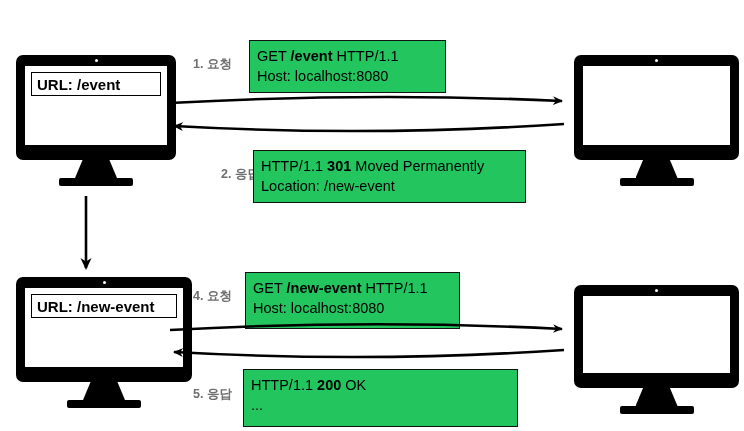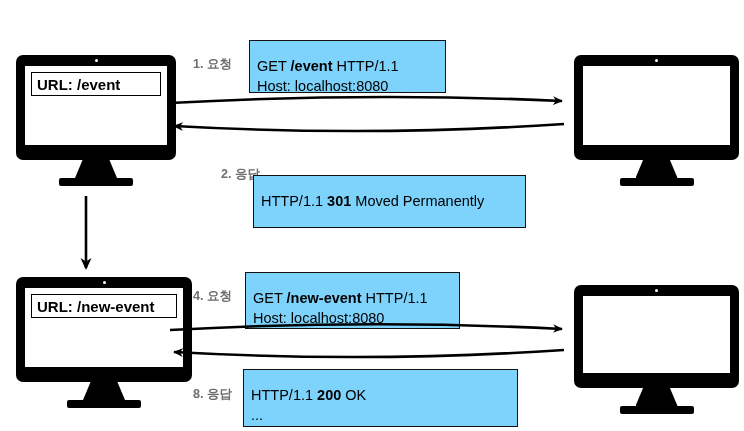--- a/index.html
+++ b/index.html
@@ -95,24 +95,24 @@
   .url-bar-text {
     font-size: 15px;
     font-weight: bold;
     white-space: nowrap;
     color: #000000;
   }
 
   
   .msg-box {
     position: absolute;
-    background: #7dd3fc;
+    background: #22c55e;
     border: 1.6px solid #111111;
     box-sizing: border-box;
-    padding: 15px 7px 4px 7px;
+    padding: 5px 7px 4px 7px;
   }
   .msg-line {
     font-size: 14.5px;
     line-height: 20px;
     white-space: nowrap;
     color: #000000;
   }
   .msg-line b { font-weight: bold; }
 
   
@@ -168,24 +168,25 @@
 
   <div class="msg-box" style="left:249px; top:40px; width:197px; height:53px;">
     <div class="msg-line">
       <span>GET </span><b>/event</b><span> HTTP/1.1</span>
     </div>
     <div class="msg-line">Host: localhost:8080</div>
   </div>
 
   <div class="step-label" style="left:193px; top:166px;margin-left:28px;">2. 응답</div>
 
-  <div class="msg-box" style="left:253px; top:150px; width:273px; height:53px;margin-top:25px;">
+  <div class="msg-box" style="left:253px; top:150px; width:273px; height:53px;">
     <div class="msg-line">
       <span>HTTP/1.1 </span><b>301</b><span> Moved Permanently</span>
     </div>
+    <div class="msg-line strong-all">Location: /new-event</div>
   </div>
 
 
   <div class="monitor" style="left:8px; top:277px; width:176px;">
     <div class="monitor-bezel" style="height:105px;">
       <div class="monitor-camera"></div>
       <div class="monitor-screen">
         <div class="url-bar">
           <span class="url-bar-text">URL: /new-event</span>
         </div>
@@ -208,21 +209,21 @@
 
   <div class="step-label" style="left:193px; top:288px;">4. 요청</div>
 
   <div class="msg-box" style="left:245px; top:272px; width:215px; height:57px;">
     <div class="msg-line">
       <span>GET </span><b>/new-event</b><span> HTTP/1.1</span>
     </div>
     <div class="msg-line">Host: localhost:8080</div>
   </div>
 
-  <div class="step-label" style="left:193px; top:386px;">8. 응답</div>
+  <div class="step-label" style="left:193px; top:386px;">5. 응답</div>
 
   <div class="msg-box" style="left:243px; top:369px; width:275px; height:58px;">
     <div class="msg-line">
       <span>HTTP/1.1 </span><b>200</b><span> OK</span>
     </div>
     <div class="msg-line strong-all">...</div>
   </div>
 
   <svg id="arrow-layer" viewBox="0 0 744 431">
     <defs>

